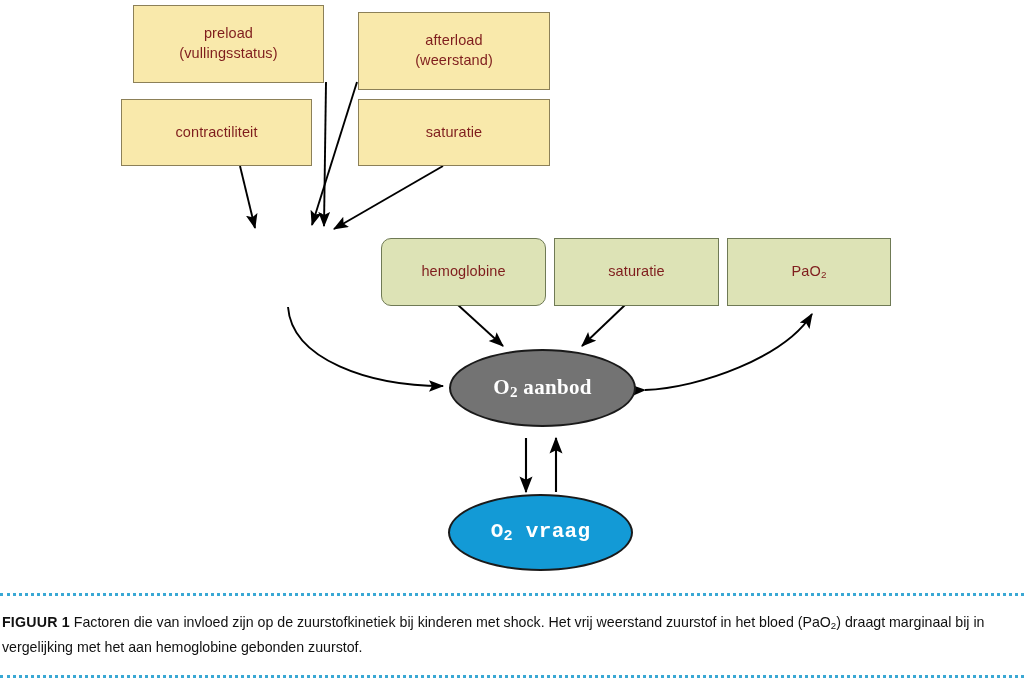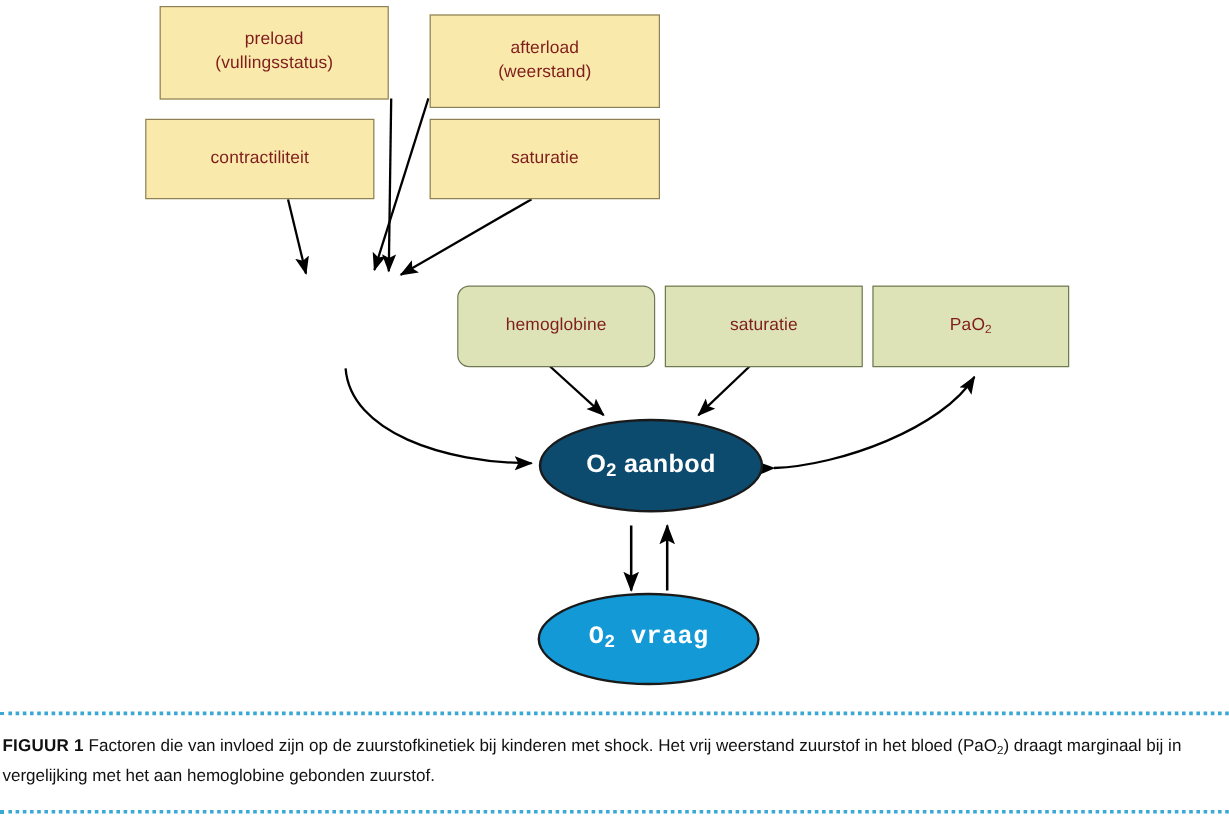--- a/index.html
+++ b/index.html
@@ -59,21 +59,21 @@
     border-radius: 50%;
     border: 2.2px solid #1a1a1a;
     display: flex;
     align-items: center;
     justify-content: center;
     color: #ffffff;
     font-size: 21px;
     font-weight: 600;
     letter-spacing: 0.3px;
   }
-  .node-ellipse.red  { background: #0c4a6e; }
+  .node-ellipse.red  { background: #737373; font-family: Liberation Serif, serif; }
   .node-ellipse.blue { background: #139ad6; }
 
   sub { font-size: 0.68em; vertical-align: -0.25em; }
   .sub-lg { font-size: 0.72em; vertical-align: -0.22em; }
 
   
   #caption-block {
     position: absolute;
     left: 0;
     top: 588px;

